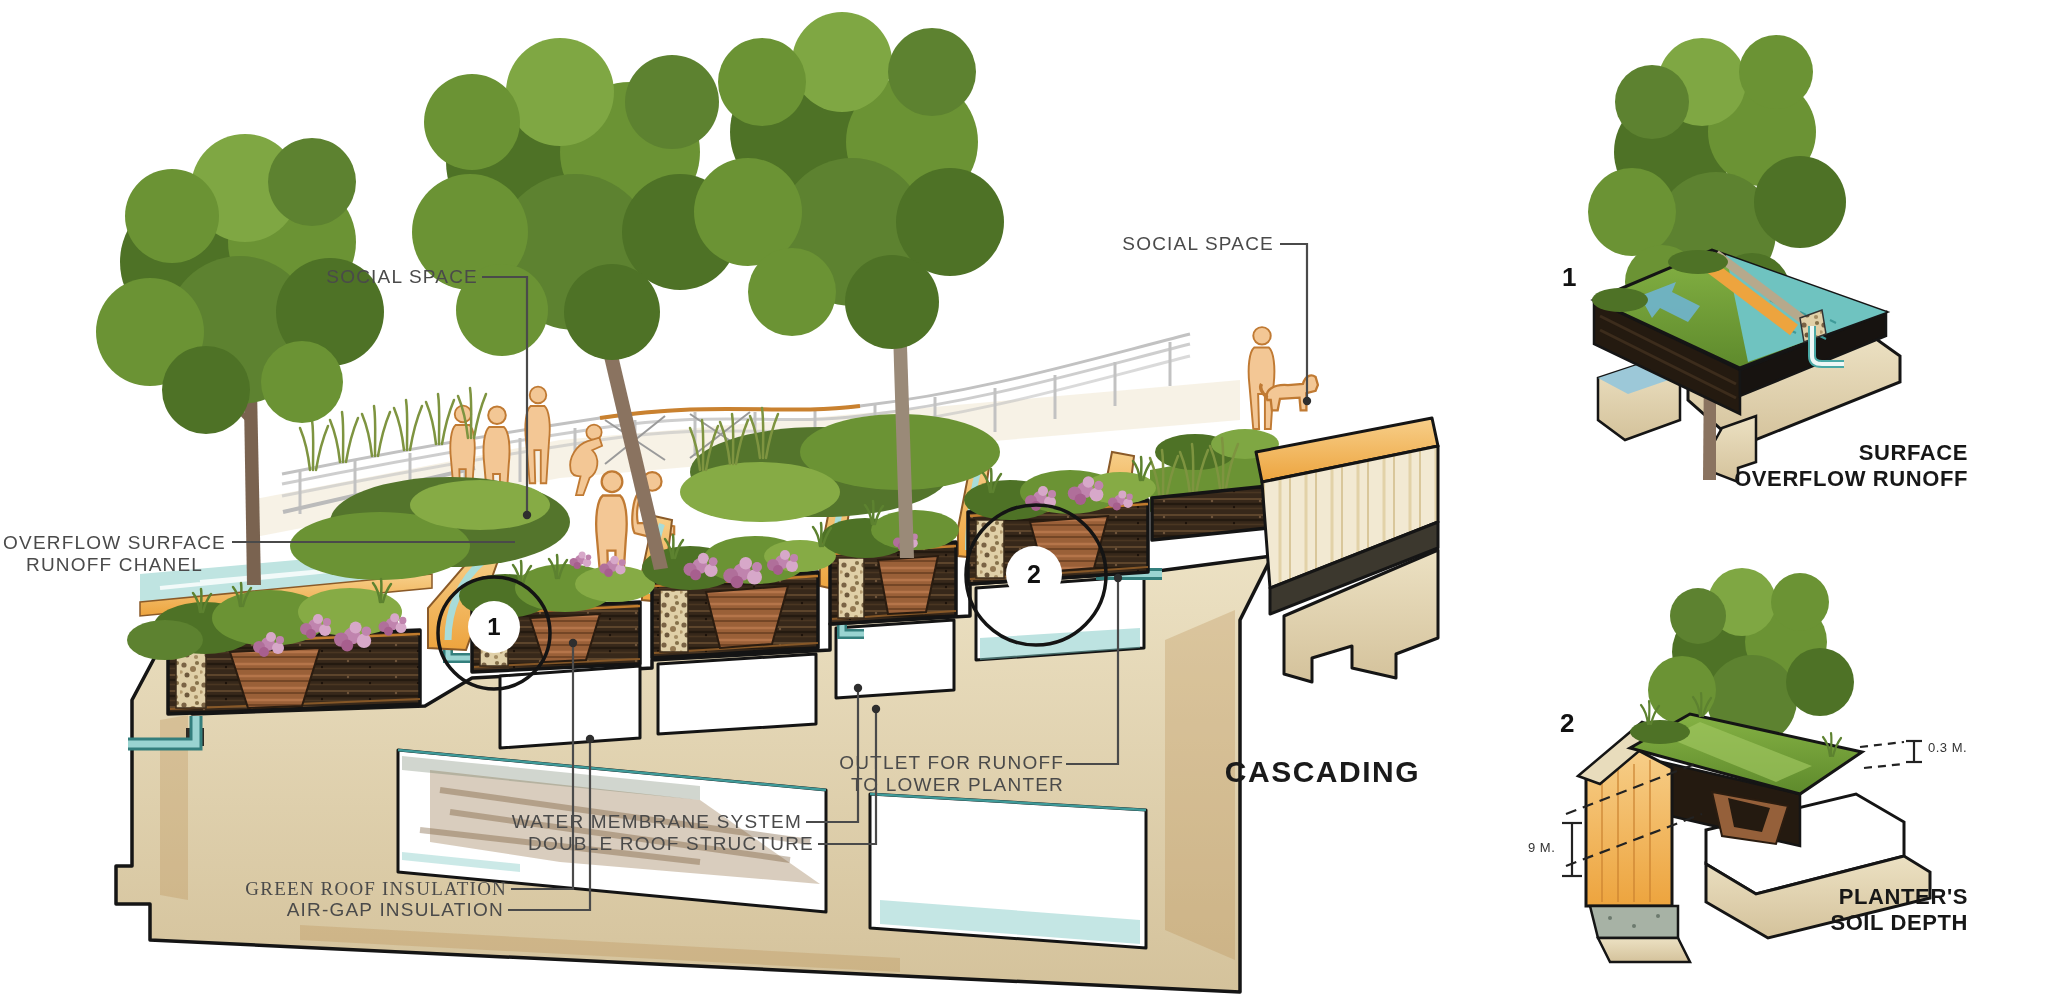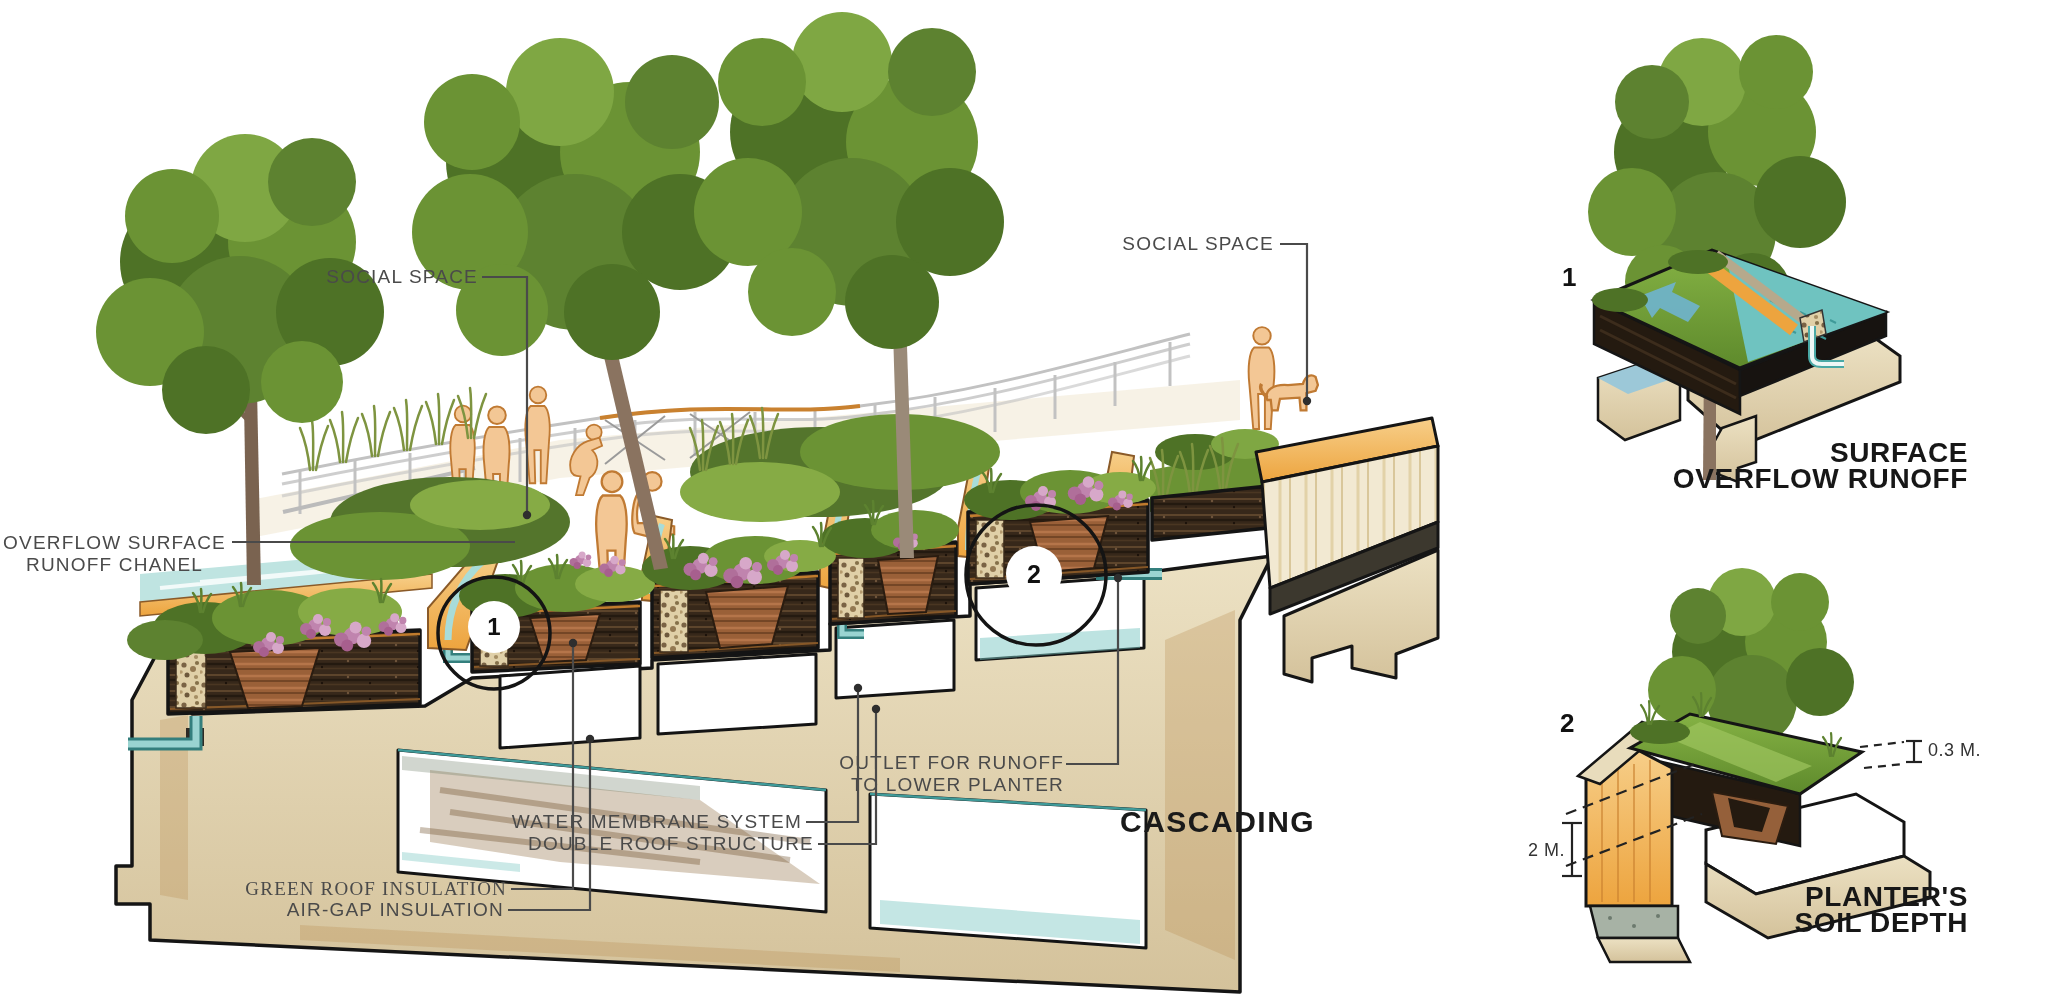--- a/index.html
+++ b/index.html
@@ -2,26 +2,26 @@
 <html><head>
 <meta charset="utf-8">
 <style>
   html,body{margin:0;padding:0;background:#fff;}
   .stage{position:relative;width:2048px;height:999px;background:#fff;overflow:hidden;
          font-family:"Liberation Sans",sans-serif;}
   .stage svg{position:absolute;left:0;top:0;}
   .lbl{position:absolute;font-size:19px;letter-spacing:1.2px;color:#4a4a4a;
        white-space:nowrap;line-height:22px;}
   .lbl.r{text-align:right;}
-  .big-title{position:absolute;left:1120px;top:805px;width:300px;text-align:left;
+  .big-title{position:absolute;left:1120px;top:755px;width:300px;text-align:right;
        font-size:30px;font-weight:bold;letter-spacing:1.5px;color:#1a1a1a;line-height:33px;}
-  .det-title{position:absolute;text-align:right;font-size:28px;font-weight:bold;
+  .det-title{position:absolute;text-align:right;font-size:22px;font-weight:bold;
        letter-spacing:.6px;color:#171717;line-height:26px;}
   .det-num{position:absolute;font-size:26px;font-weight:bold;color:#111;}
-  .dim{position:absolute;font-size:18px;letter-spacing:.5px;color:#333;}
+  .dim{position:absolute;font-size:13px;letter-spacing:.5px;color:#333;}
   .chip{position:absolute;background:#fff;border-radius:50%;display:flex;
         align-items:center;justify-content:center;font-weight:bold;color:#111;}
   .chip.c1{left:468px;top:601px;width:52px;height:52px;font-size:24px;}
   .chip.c2{left:1006px;top:546px;width:56px;height:56px;font-size:25px;}
 </style>
 </head>
 <body>
 
 <div class="stage">
 
@@ -497,15 +497,15 @@
   <div>OVERFLOW RUNOFF</div>
 </div>
 
 <div class="det-num" style="left:1560px;top:708px;">2</div>
 <div class="det-title" style="right:80px;top:884px;">
   <div>PLANTER'S</div>
   <div>SOIL DEPTH</div>
 </div>
 
 <div class="dim" style="left:1928px;top:740px;">0.3 M.</div>
-<div class="dim" style="left:1528px;top:840px;">2 M.</div>
+<div class="dim" style="left:1528px;top:840px;">9 M.</div>
 
 </div>
 
 </body></html>

